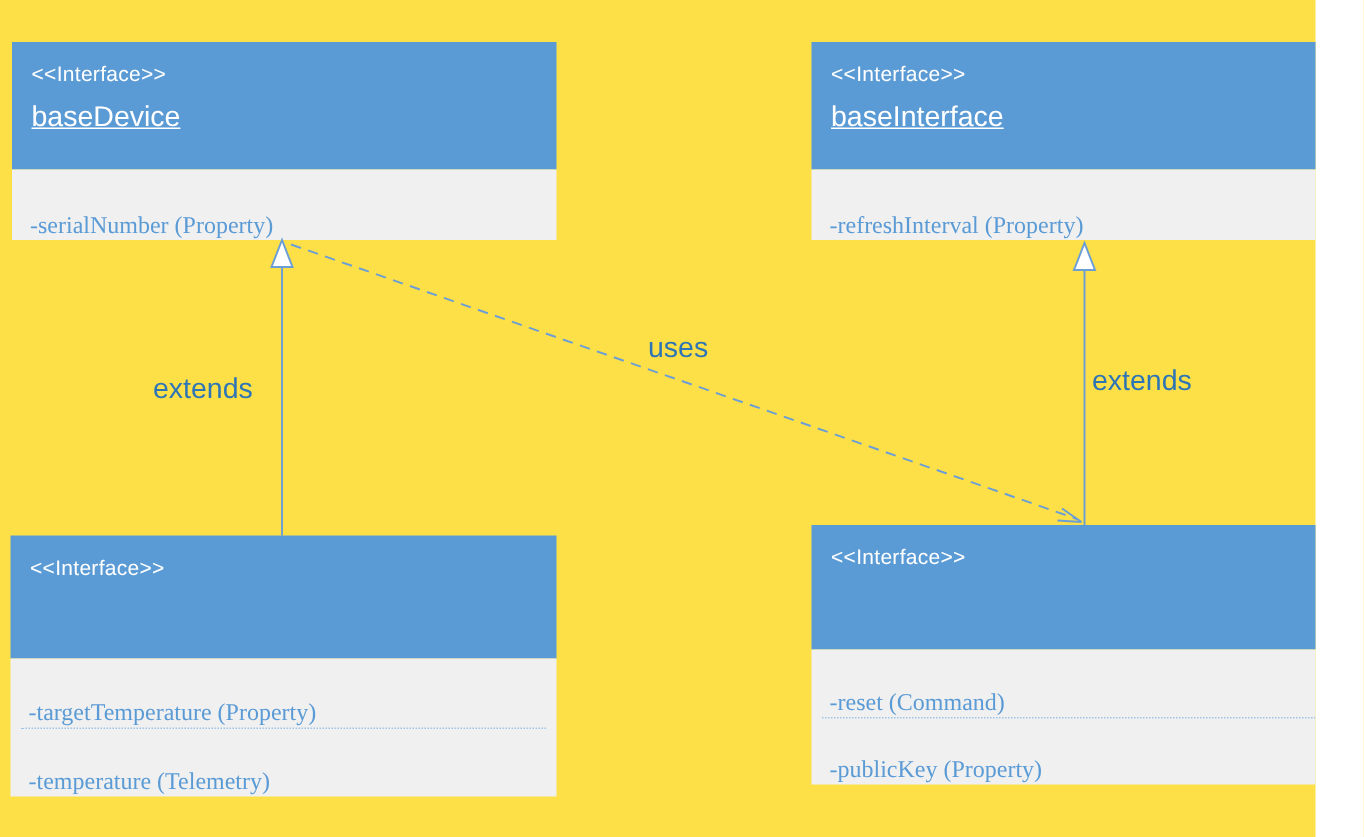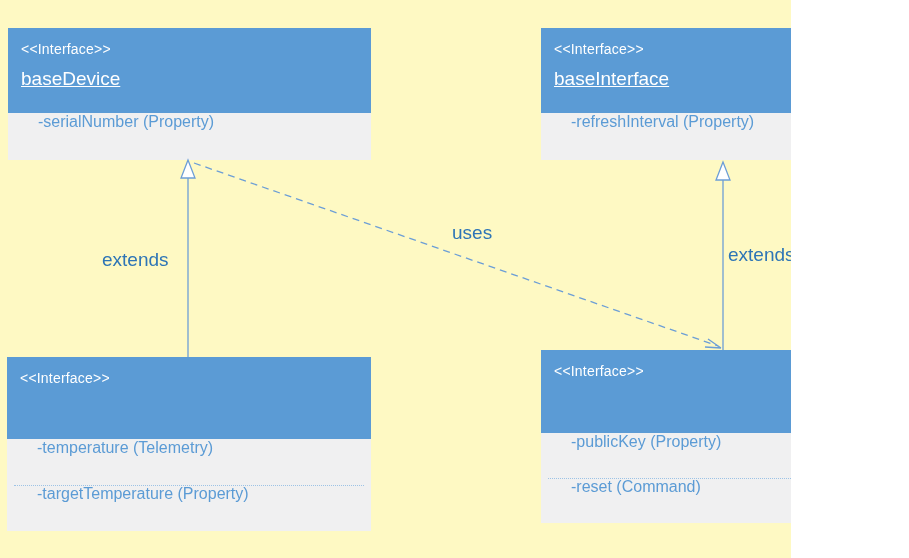--- a/index.html
+++ b/index.html
@@ -1,41 +1,42 @@
 <!DOCTYPE html>
 <html><head>
 <meta charset="utf-8">
 <style>
   html, body { margin: 0; padding: 0; background: #ffffff; }
   #canvas {
     position: relative;
-    width: 791px;
+    width: 877px;
     height: 558px;
-    background: #fef9c3;
+    background: #fde047;
     font-family: "Liberation Sans", sans-serif;
     overflow: hidden;
   }
   .node { position: absolute; }
   .hdr {
     background: #5B9BD5;
     color: #ffffff;
     box-sizing: border-box;
     padding: 11px 0 0 13px;
   }
   .stereo { font-size: 14px; line-height: 20px; letter-spacing: 0.2px; }
   .name   { font-size: 19px; line-height: 26px; margin-top: 7px; text-decoration: underline; }
   .members { background: #F0F0F1; }
   .member {
     position: relative;
     display: flex;
-    align-items: flex-start;
-    padding-left: 30px;
+    align-items: flex-end;
+    padding-left: 12px;
     color: #5B9BD5;
     font-size: 16px;
     box-sizing: border-box;
+    font-family: Liberation Serif, serif;
   }
   .member + .member::before {
     content: "";
     position: absolute;
     top: 0; left: 7px; right: 7px;
     border-top: 1.5px dotted #9DC3E6;
   }
 
   
   #node-baseDevice    { left: 8px;   top: 28px;  width: 363px; }
@@ -57,21 +58,21 @@
     pointer-events: none;
   }
   .edge-label {
     position: absolute;
     color: #2E75B6;
     font-size: 19px;
     white-space: nowrap;
   }
   #label-extends-left  { left: 102px; top: 249px; }
   #label-extends-right { left: 728px; top: 244px; }
-  #label-uses          { left: 452px; top: 222px; }
+  #label-uses          { left: 432px; top: 222px; }
 </style>
 </head>
 <body>
 
 <div id="canvas">
 
   <div class="node" id="node-baseDevice">
     <div class="hdr">
       <div class="stereo">&lt;&lt;Interface&gt;&gt;</div>
       <div class="name">baseDevice</div>
@@ -94,38 +95,38 @@
       </div>
     </div>
   </div>
 
   <div class="node" id="node-Thermostat">
     <div class="hdr">
       <div class="stereo">&lt;&lt;Interface&gt;&gt;</div>
     </div>
     <div class="members">
       <div class="member">
-        <span>-temperature (Telemetry)</span>
+        <span>-targetTemperature (Property)</span>
       </div>
       <div class="member">
-        <span>-targetTemperature (Property)</span>
+        <span>-temperature (Telemetry)</span>
       </div>
     </div>
   </div>
 
   <div class="node" id="node-baseComponent">
     <div class="hdr">
       <div class="stereo">&lt;&lt;Interface&gt;&gt;</div>
     </div>
     <div class="members">
       <div class="member">
-        <span>-publicKey (Property)</span>
+        <span>-reset (Command)</span>
       </div>
       <div class="member">
-        <span>-reset (Command)</span>
+        <span>-publicKey (Property)</span>
       </div>
     </div>
   </div>
 
   <svg id="edges" viewBox="0 0 909 558" xmlns="http://www.w3.org/2000/svg">
 
     <line x1="188" y1="178" x2="188" y2="357" stroke="#6C9ED6" stroke-width="1.3"></line>
     <polygon points="188,160 181,178 195,178" fill="#ffffff" stroke="#6C9ED6" stroke-width="1.3"></polygon>
 
     <line x1="723" y1="180" x2="723" y2="350" stroke="#6C9ED6" stroke-width="1.3"></line>

